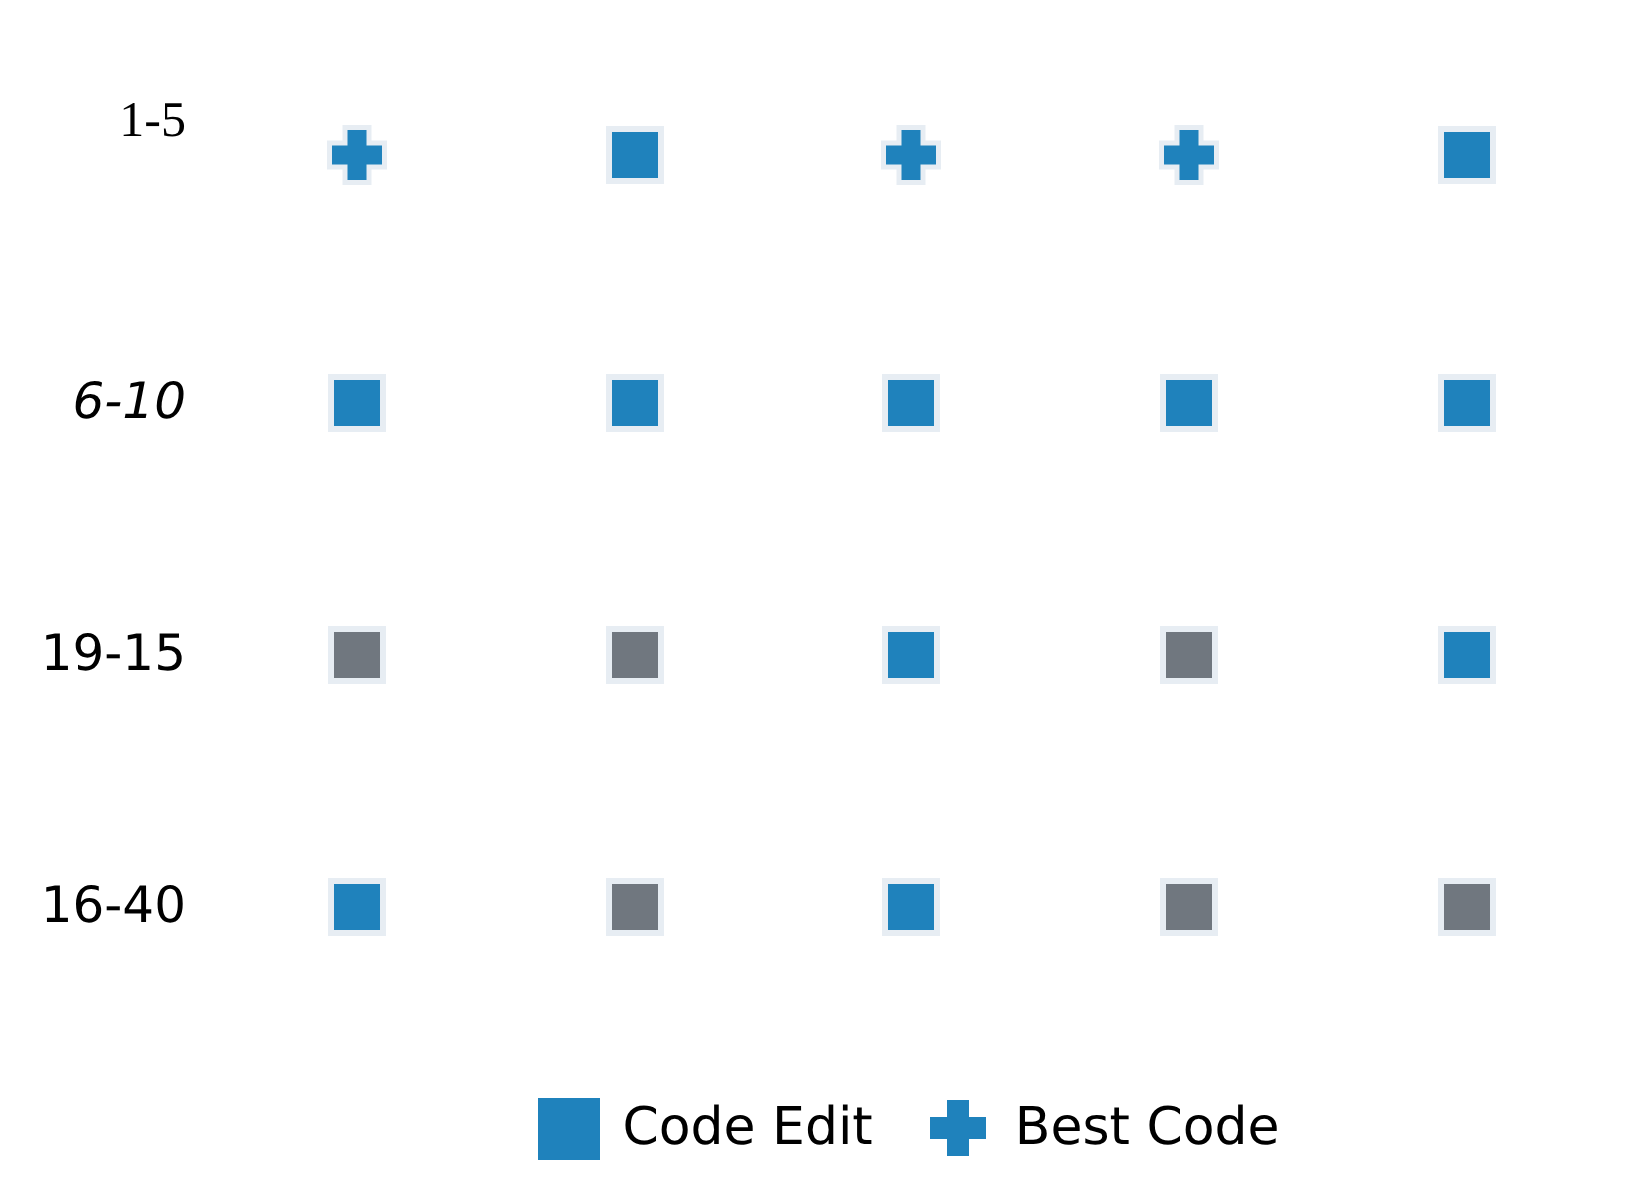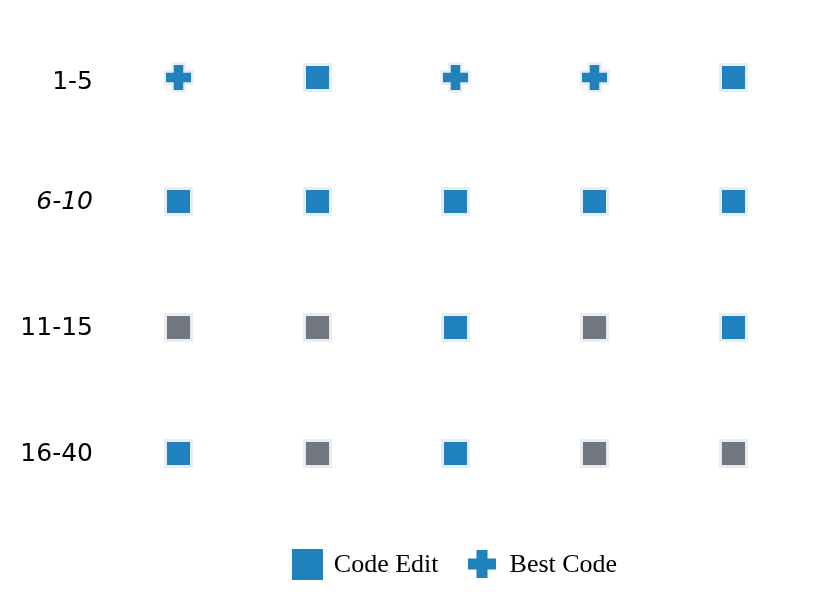--- a/index.html
+++ b/index.html
@@ -19,29 +19,29 @@
   .marker-square {
     box-sizing: border-box; width: 29px; height: 29px;
     border: 3px solid #e7edf3;
   }
   .legend {
     position: absolute; left: 93px; right: 0; top: 544px; height: 40px;
     display: flex; justify-content: center; align-items: center; gap: 26px;
   }
   .legend-item { display: flex; align-items: center; gap: 11px; }
   .legend-swatch-square { width: 31px; height: 31px; }
-  .legend-label { font-size: 26px; color: #000000; white-space: nowrap; font-family: Liberation Serif, serif; }
+  .legend-label { font-size: 26px; color: #000000; white-space: nowrap; }
   svg { display: block; }
 </style>
 </head>
 <body>
 
 <div class="figure">
   <div class="plot-area">
-      <div class="row-label" style="top: 64px;">1-5</div>
+      <div class="row-label" style="top: 44px; font-family: Liberation Serif, serif;">1-5</div>
       <div class="marker" style="left: 161.5px; top: 60.5px;">
         <svg width="33" height="33" viewBox="0 0 33 33">
           <path d="M16.5 1.5 V31.5 M1.5 16.5 H31.5" stroke="#e7edf3" stroke-width="14.5" fill="none"></path>
           <path d="M16.5 4 V29 M4 16.5 H29" stroke="#1f82bc" stroke-width="9.5" fill="none"></path>
         </svg>
       </div>
       <div class="marker marker-square" style="left: 302.5px; top: 62.5px; background: rgb(31, 130, 188);"></div>
       <div class="marker" style="left: 438.5px; top: 60.5px;">
         <svg width="33" height="33" viewBox="0 0 33 33">
           <path d="M16.5 1.5 V31.5 M1.5 16.5 H31.5" stroke="#e7edf3" stroke-width="14.5" fill="none"></path>
@@ -54,21 +54,21 @@
           <path d="M16.5 4 V29 M4 16.5 H29" stroke="#1f82bc" stroke-width="9.5" fill="none"></path>
         </svg>
       </div>
       <div class="marker marker-square" style="left: 718.5px; top: 62.5px; background: rgb(31, 130, 188);"></div>
       <div class="row-label" style="top: 184px; font-style: italic;">6-10</div>
       <div class="marker marker-square" style="left: 163.5px; top: 186.5px; background: rgb(31, 130, 188);"></div>
       <div class="marker marker-square" style="left: 302.5px; top: 186.5px; background: rgb(31, 130, 188);"></div>
       <div class="marker marker-square" style="left: 440.5px; top: 186.5px; background: rgb(31, 130, 188);"></div>
       <div class="marker marker-square" style="left: 579.5px; top: 186.5px; background: rgb(31, 130, 188);"></div>
       <div class="marker marker-square" style="left: 718.5px; top: 186.5px; background: rgb(31, 130, 188);"></div>
-      <div class="row-label" style="top: 310px;">11-15</div>
+      <div class="row-label" style="top: 310px;">19-15</div>
       <div class="marker marker-square" style="left: 163.5px; top: 312.5px; background: rgb(112, 119, 127);"></div>
       <div class="marker marker-square" style="left: 302.5px; top: 312.5px; background: rgb(112, 119, 127);"></div>
       <div class="marker marker-square" style="left: 440.5px; top: 312.5px; background: rgb(31, 130, 188);"></div>
       <div class="marker marker-square" style="left: 579.5px; top: 312.5px; background: rgb(112, 119, 127);"></div>
       <div class="marker marker-square" style="left: 718.5px; top: 312.5px; background: rgb(31, 130, 188);"></div>
       <div class="row-label" style="top: 436px;">16-40</div>
       <div class="marker marker-square" style="left: 163.5px; top: 438.5px; background: rgb(31, 130, 188);"></div>
       <div class="marker marker-square" style="left: 302.5px; top: 438.5px; background: rgb(112, 119, 127);"></div>
       <div class="marker marker-square" style="left: 440.5px; top: 438.5px; background: rgb(31, 130, 188);"></div>
       <div class="marker marker-square" style="left: 579.5px; top: 438.5px; background: rgb(112, 119, 127);"></div>

